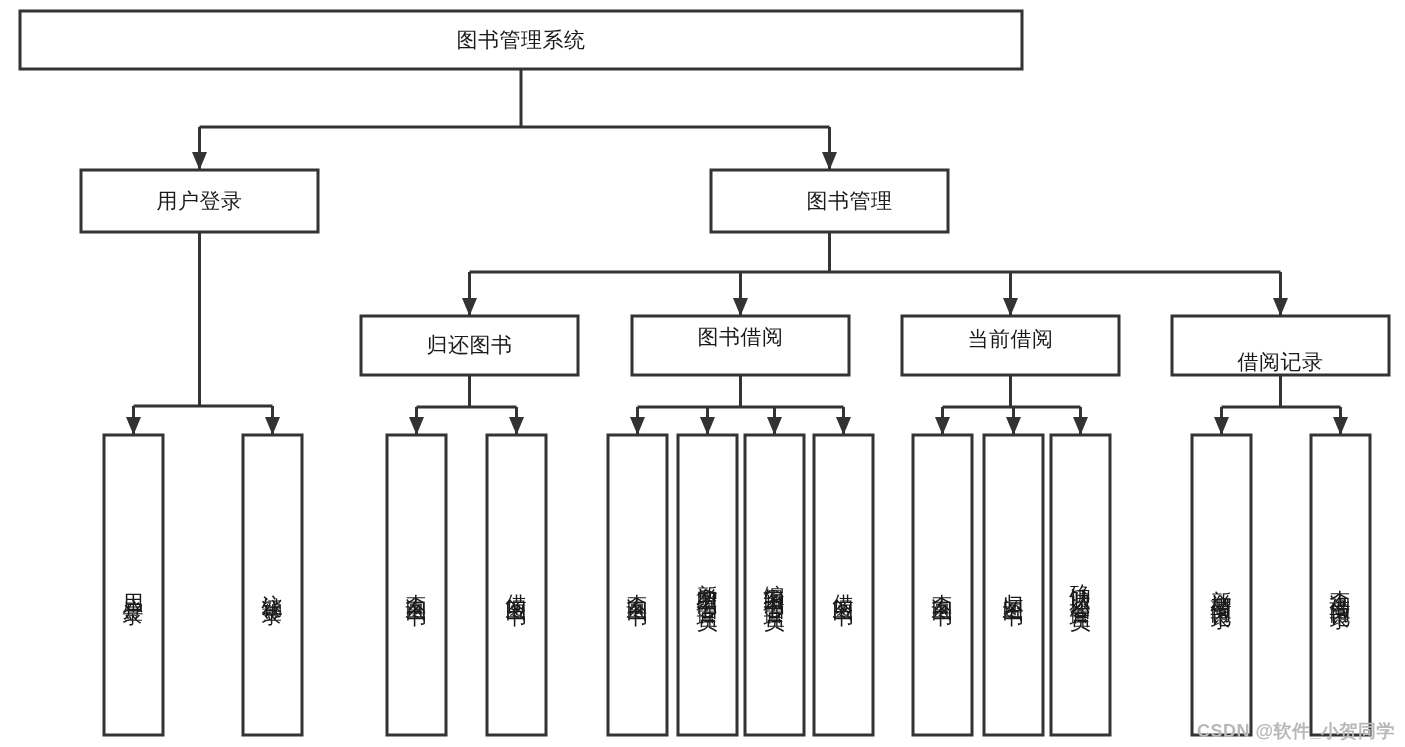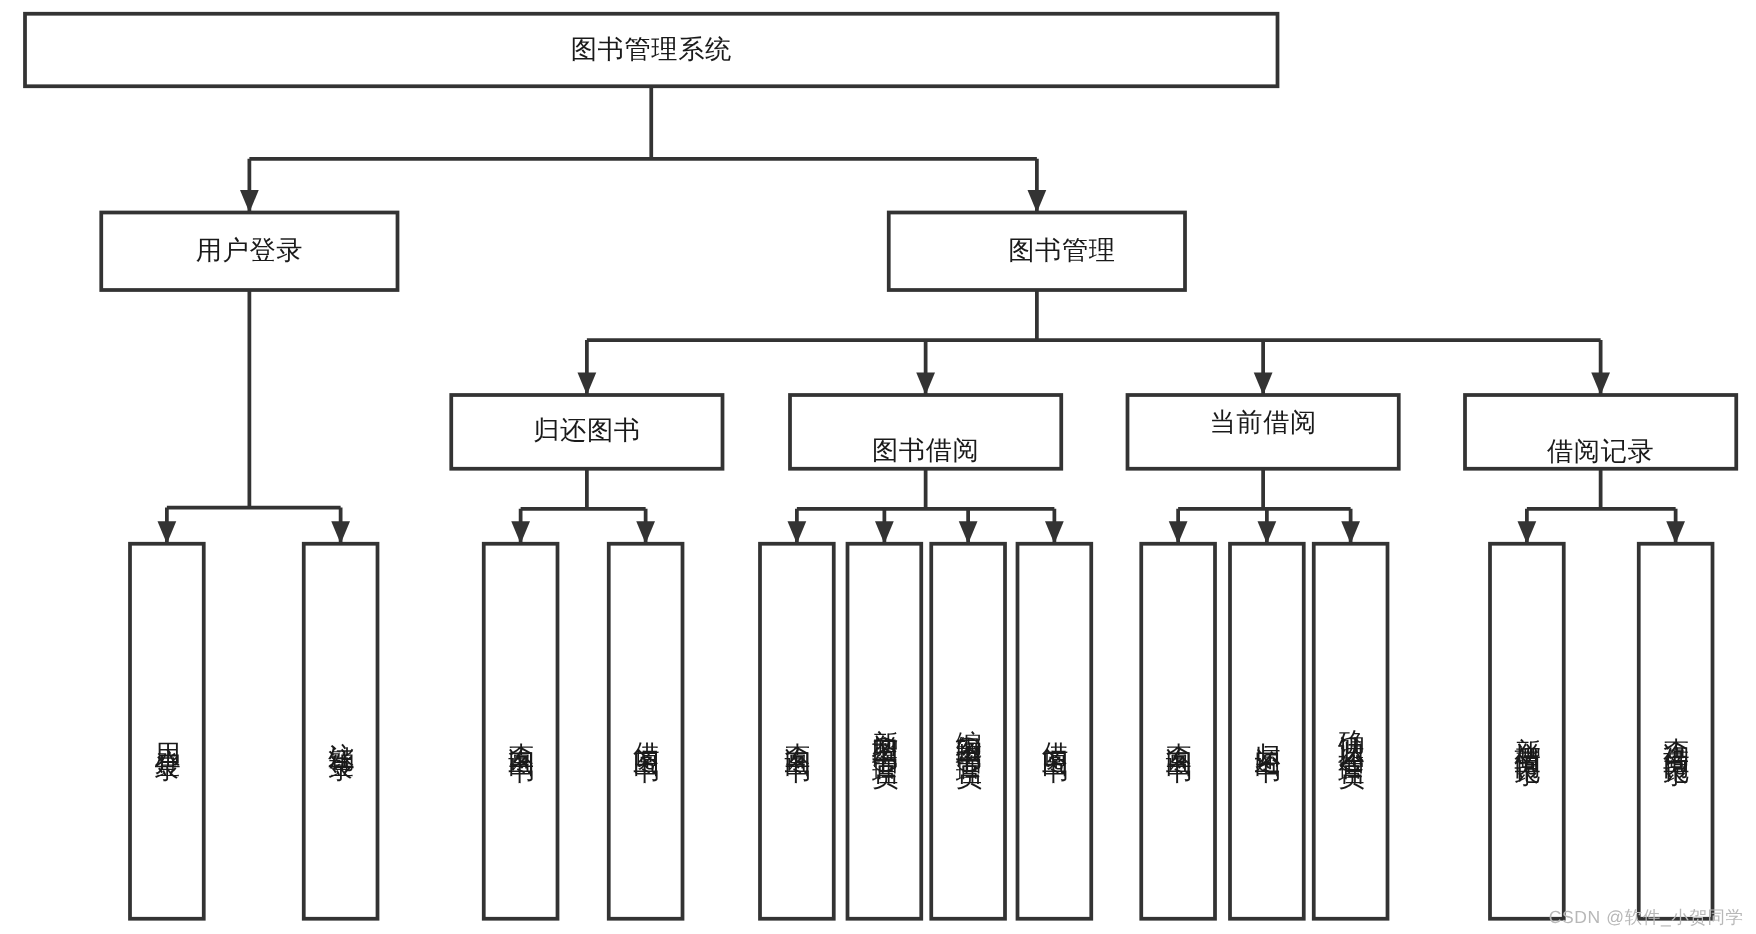--- a/index.html
+++ b/index.html
@@ -57,24 +57,25 @@
     font-size: 21px;
     writing-mode: vertical-rl;
     text-orientation: upright;
     letter-spacing: 4px;
     line-height: 1;
   }
   .watermark {
     position: absolute;
     right: 10px;
     bottom: 4px;
-    font-size: 14px;
+    font-size: 18px;
     color: #b8b8b8;
     letter-spacing: 0.5px;
     white-space: nowrap;
+    font-weight: bold;
   }
 </style>
 </head>
 <body>
 
 <div id="diagram-root">
 
   <svg class="diagram-canvas" viewBox="0 0 1405 747">
     <g id="edges-layer">
         <path d="M521 69 L521 127" class="edge-line"></path>
@@ -152,21 +153,21 @@
         <rect x="1192" y="435" width="59" height="300" class="node-box"></rect>
         <rect x="1311" y="435" width="59" height="300" class="node-box"></rect>
       </g>
   </svg>
 
   <div id="labels-layer">
       <div class="node-label horizontal" style="left: 20px; top: 11px; width: 1002px; height: 58px;">图书管理系统</div>
       <div class="node-label horizontal" style="left: 81px; top: 170px; width: 237px; height: 62px;">用户登录</div>
       <div class="node-label horizontal" style="left: 711px; top: 170px; width: 237px; height: 62px; margin-left: 20px;">图书管理</div>
       <div class="node-label horizontal" style="left: 361px; top: 316px; width: 217px; height: 59px;">归还图书</div>
-      <div class="node-label horizontal" style="left: 632px; top: 332px; width: 217px; height: 59px;">图书借阅</div>
+      <div class="node-label horizontal" style="left: 632px; top: 308px; width: 217px; height: 59px;">图书借阅</div>
       <div class="node-label horizontal" style="left: 902px; top: 316px; width: 217px; height: 46px;">当前借阅</div>
       <div class="node-label horizontal" style="left: 1172px; top: 333px; width: 217px; height: 59px;">借阅记录</div>
       <div class="node-label vertical" style="left: 104px; top: 435px; width: 59px; height: 300px;">用户登录</div>
       <div class="node-label vertical" style="left: 243px; top: 435px; width: 59px; height: 300px;">注销登录</div>
       <div class="node-label vertical" style="left: 387px; top: 435px; width: 59px; height: 300px;">查询图书</div>
       <div class="node-label vertical" style="left: 487px; top: 435px; width: 59px; height: 300px;">借阅图书</div>
       <div class="node-label vertical" style="left: 608px; top: 435px; width: 59px; height: 300px;">查询图书</div>
       <div class="node-label vertical" style="left: 678px; top: 435px; width: 59px; height: 300px;">新增图书（管理员）</div>
       <div class="node-label vertical" style="left: 745px; top: 435px; width: 59px; height: 300px;">编辑图书（管理员）</div>
       <div class="node-label vertical" style="left: 814px; top: 435px; width: 59px; height: 300px;">借阅图书</div>

